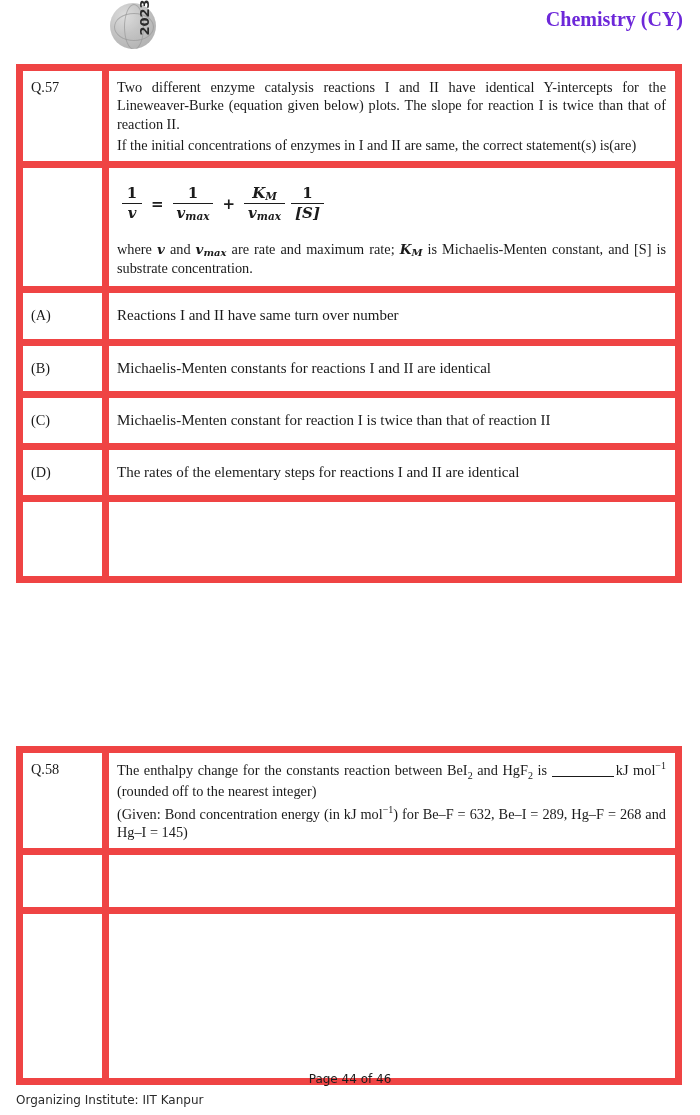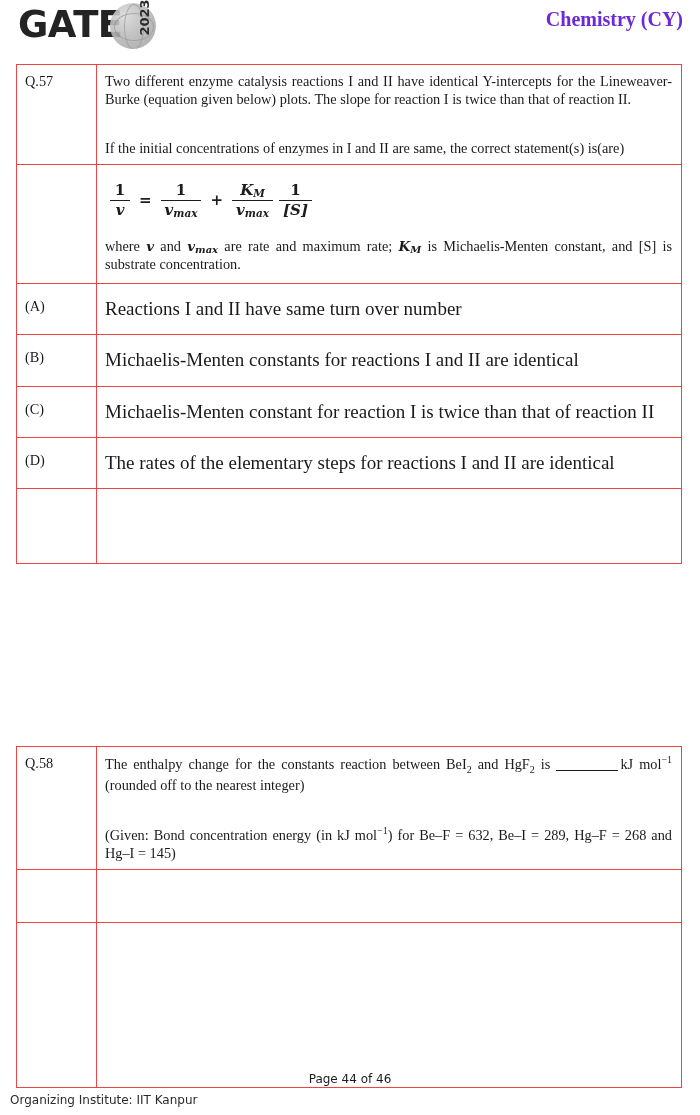--- a/index.html
+++ b/index.html
@@ -95,45 +95,45 @@
 
   
   .qtable {
     position: absolute;
     left: 16px;
     width: 666px;
     border-collapse: collapse;
     table-layout: fixed;
   }
   .qtable td {
-    border: 1px solid #ef4444;
+    border: 7px solid #ef4444;
     vertical-align: top;
     padding: 7px 9px 7px 8px;
     font-size: 14.3px;
     line-height: 1.28;
   }
   .col-label {
     width: 62px;
     text-align: left;
     padding-left: 8px !important;
   }
   .qlabel {
     font-size: 14.3px;
     color: #1a1a1a;
   }
   .qbody p {
     margin: 0 0 0 0;
     text-align: justify;
   }
   .qbody p + p {
-    margin-top: 30px;
+    margin-top: 3px;
   }
   .opt-row td { padding-top: 13px; padding-bottom: 13px; }
   .optlabel { font-size: 14.3px; }
-  .opttext { font-size: 19px; }
+  .opttext { font-size: 15px; }
 
   #table-q57 { top: 64px; }
   #table-q58 { top: 746px; }
 
   .empty-tall { height: 60px; }
   .empty-short { height: 38px; }
   .empty-xtall { height: 150px; }
 
   
   .eq-cell { padding-top: 12px !important; padding-bottom: 9px !important; }
@@ -206,32 +206,31 @@
     width: 700px;
     text-align: center;
     font-family: "DejaVu Sans", sans-serif;
     font-weight: normal;
     font-size: 12px;
     color: #1c1c1c;
   }
   .org-line {
     position: absolute;
     top: 1093px;
-    left: 10px;
+    left: 16px;
     font-family: "DejaVu Sans", sans-serif;
     font-size: 12px;
     color: #2a2a2a;
   }
 </style>
 </head>
 <body>
 
 <div class="page-header">
   <div class="logo-wrap">
-    <span class="logo-text">GATE</span>
     <span class="logo-globe"></span>
     <span class="logo-year">2023</span>
   </div>
   <div class="paper-name">Chemistry (CY)</div>
 </div>
 
 <table class="qtable" id="table-q57">
   <tbody>
     <tr>
       <td class="col-label">

